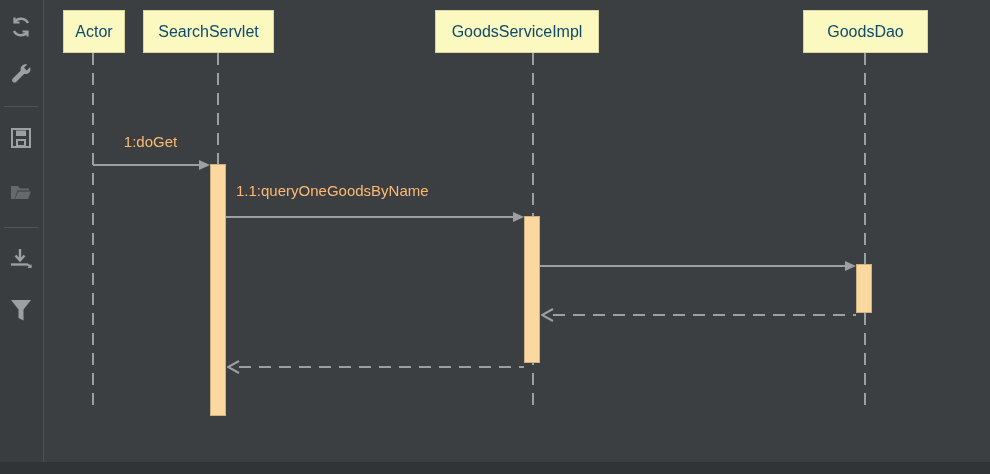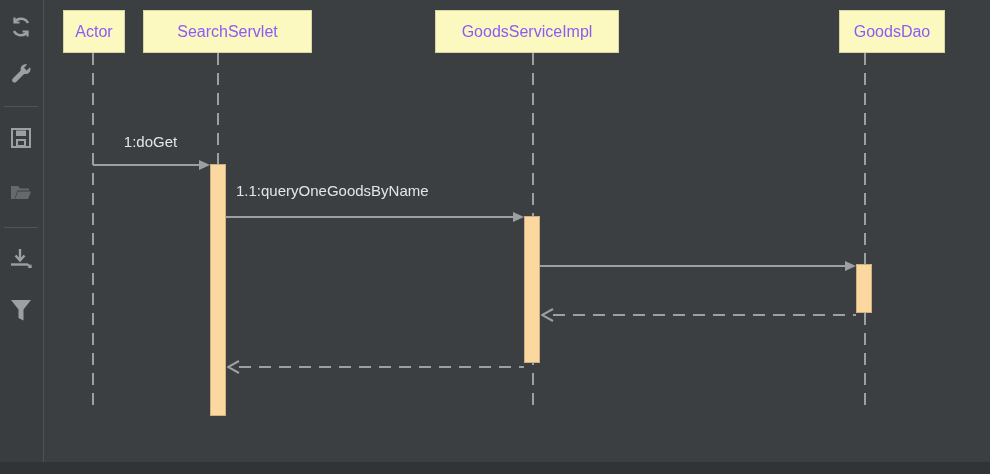--- a/index.html
+++ b/index.html
@@ -26,38 +26,38 @@
   
   .bottom-strip{
     position:absolute;left:0;top:462px;width:990px;height:12px;
     background:#313436;
   }
   
   .participant{
     position:absolute;top:10px;height:43px;
     background:#fbf8c0;border:1px solid #d9d6a4;
     box-sizing:border-box;
-    color:#8b5cf6;font-size:16px;
+    color:#0c4a6e;font-size:16px;
     display:flex;align-items:center;justify-content:center;
     cursor:pointer;
   }
   
   .lifeline{
     position:absolute;top:53px;width:2px;height:352px;
     background:repeating-linear-gradient(to bottom,#9da0a2 0 12px,transparent 12px 20px);
   }
   
   .activation{
     position:absolute;width:16px;
     background:#fbd8a0;border:1px solid rgba(0,0,0,.18);
     box-sizing:border-box;
   }
   
   .msg-label{
-    position:absolute;color:#e5e5e5;font-size:15px;white-space:nowrap;cursor:pointer;
+    position:absolute;color:#fdba74;font-size:15px;white-space:nowrap;cursor:pointer;
   }
   .msg-line{
     position:absolute;height:2px;background:#9da0a2;
   }
   .msg-line.dashed{
     background:repeating-linear-gradient(to right,#9da0a2 0 12px,transparent 12px 20px);
   }
   .arrow-solid{
     position:absolute;width:0;height:0;
     border-top:5px solid transparent;border-bottom:5px solid transparent;
@@ -119,27 +119,27 @@
     <div class="tb-btn" style="top:297px;">
       <svg width="24" height="26" viewBox="0 0 24 26" fill="#9da0a2">
         <path d="M2 2 h20 L14.5 11.5 v11 l-5 -2.5 v-8.5 z"></path>
       </svg>
     </div>
   </div>
 
   <div class="participant" style="left:63px;width:62px;">
       <span>Actor</span>
     </div>
-  <div class="participant" style="left:143px;width:169px;">
+  <div class="participant" style="left:143px;width:131px;">
       <span>SearchServlet</span>
     </div>
-  <div class="participant" style="left:435px;width:184px;">
+  <div class="participant" style="left:435px;width:164px;">
       <span>GoodsServiceImpl</span>
     </div>
-  <div class="participant" style="left:803px;width:106px;margin-left:36px;">
+  <div class="participant" style="left:803px;width:125px;">
       <span>GoodsDao</span>
     </div>
 
   <div class="lifeline" style="left:92px;"></div>
   <div class="lifeline" style="left:217px;"></div>
   <div class="lifeline" style="left:532px;"></div>
   <div class="lifeline" style="left:864px;"></div>
 
   <div class="activation" style="left:210px;top:164px;height:252px;"></div>
   <div class="activation" style="left:524px;top:216px;height:147px;"></div>

